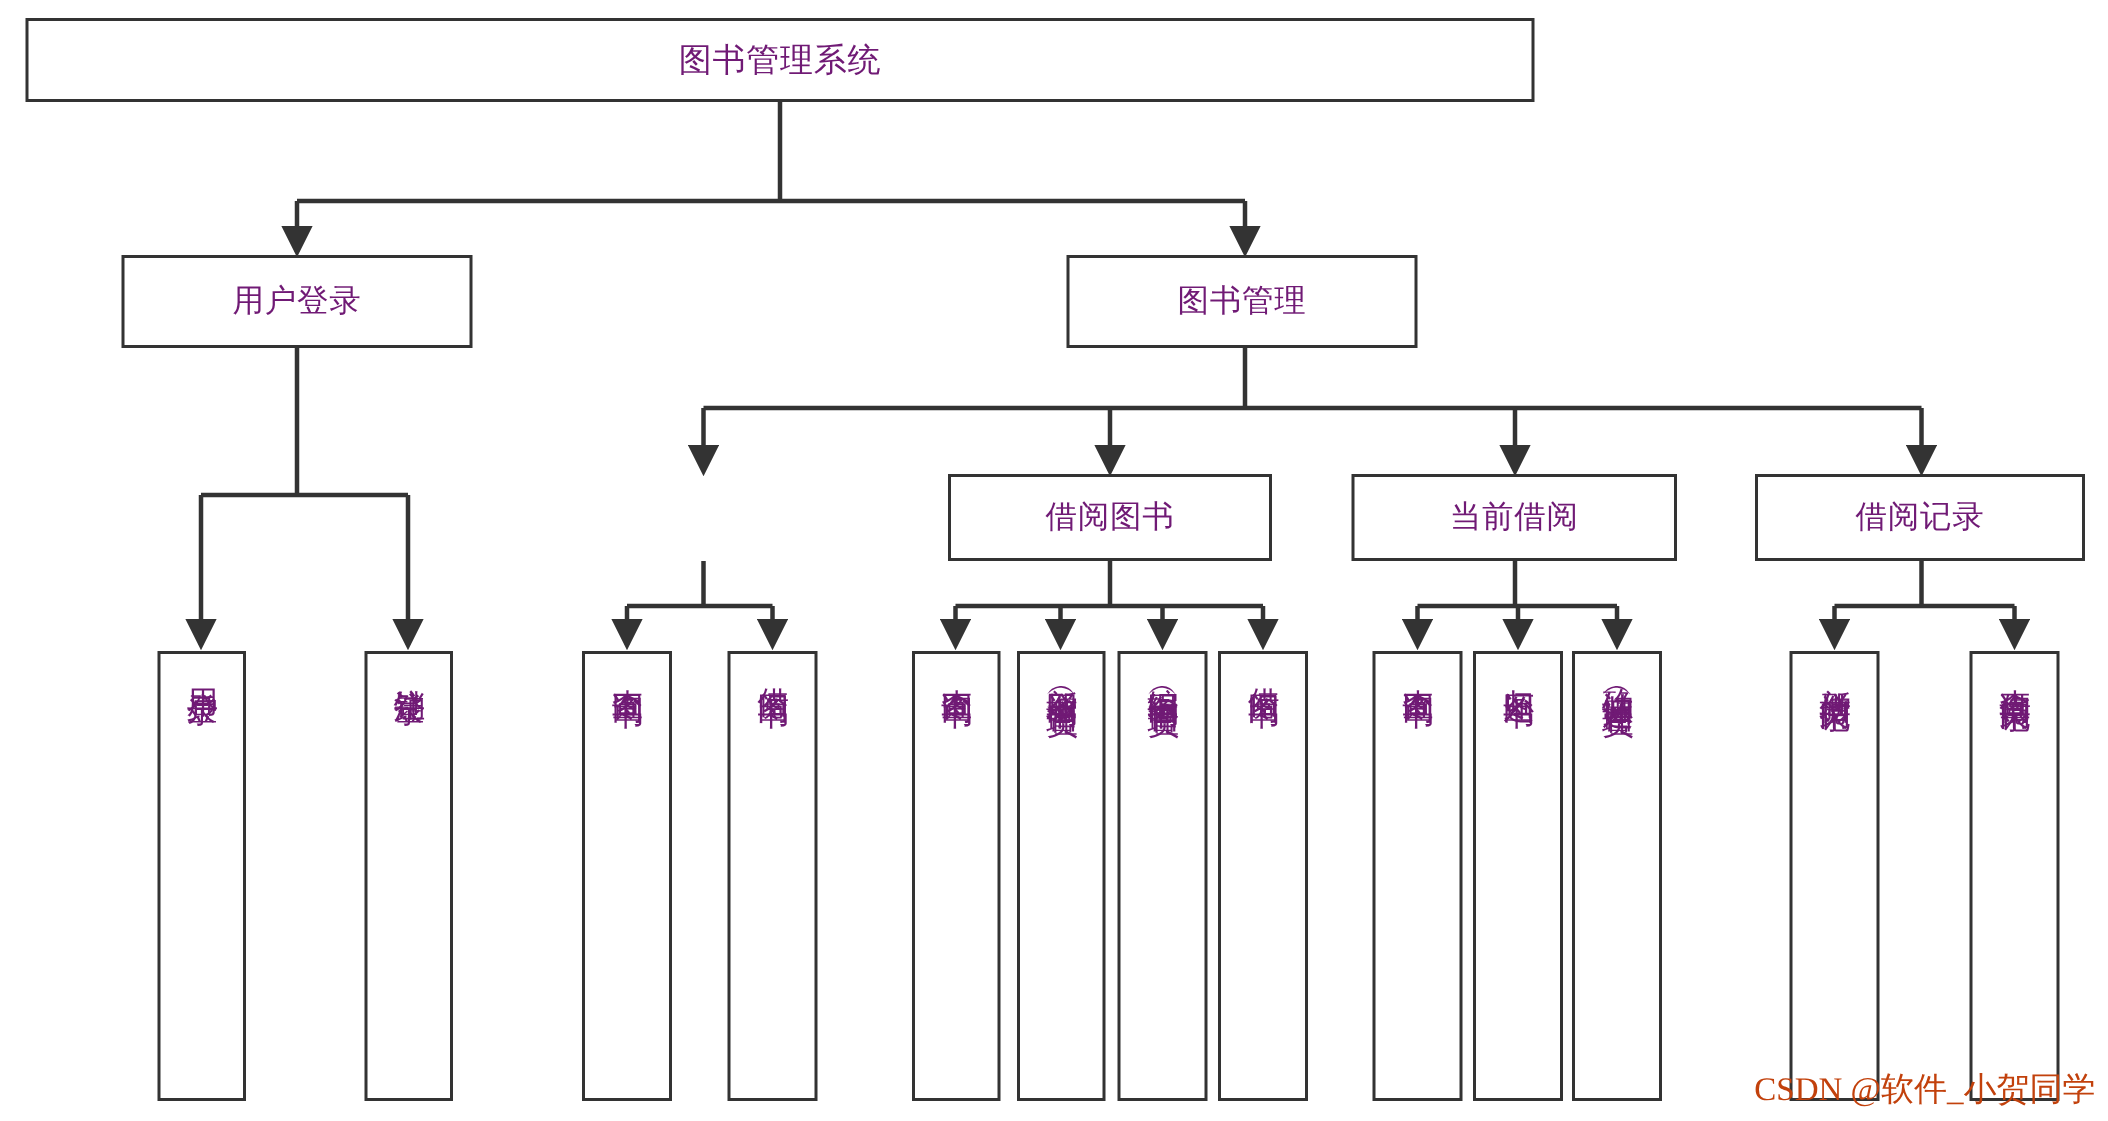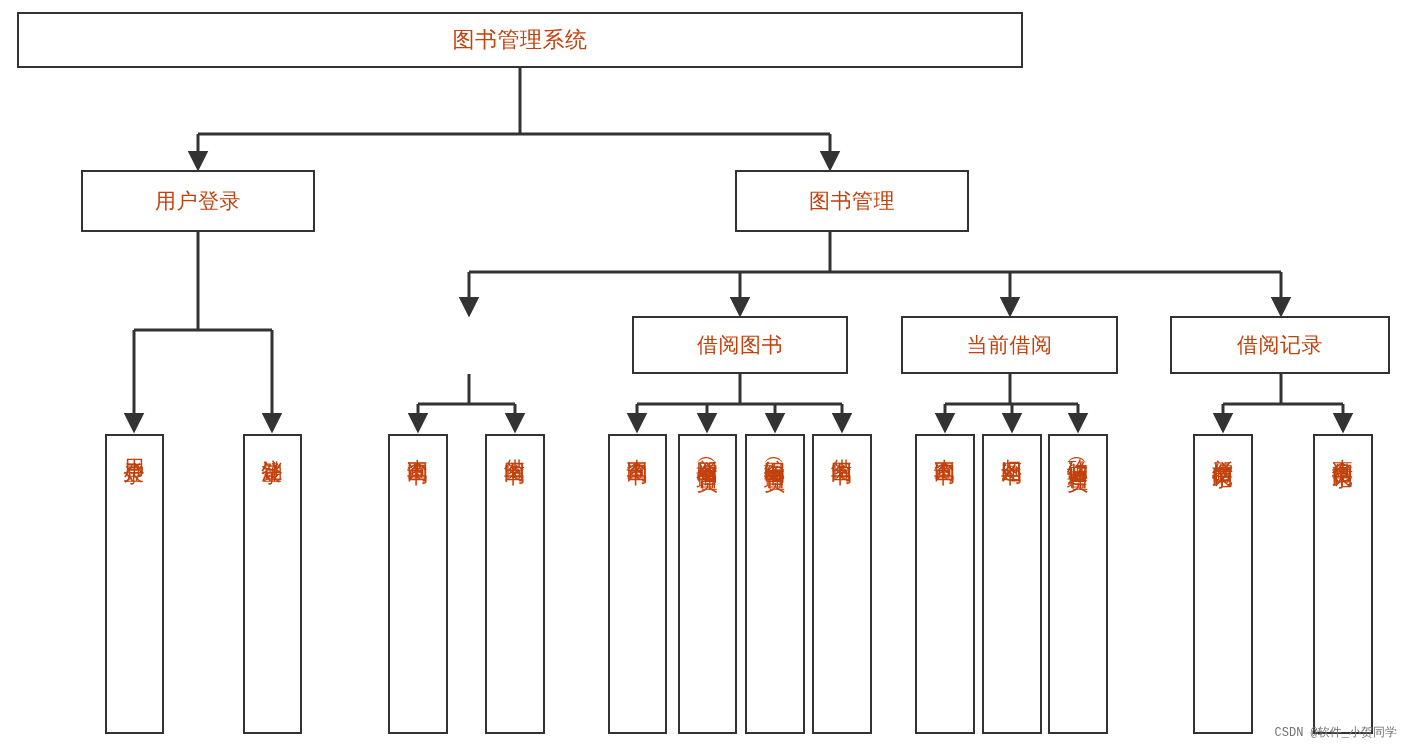--- a/index.html
+++ b/index.html
@@ -26,21 +26,21 @@
     pointer-events: none;
   }
   .node {
     position: absolute;
     box-sizing: border-box;
     background: #ffffff;
     border: 2px solid #333333;
     display: flex;
     align-items: center;
     justify-content: center;
-    color: #c2410c;
+    color: #701a75;
     z-index: 2;
   }
   .node .lbl {
     display: block;
     text-align: center;
     line-height: 1.18;
   }
   .node.horiz .lbl {
     font-size: 21px;
     letter-spacing: 0.5px;
@@ -57,25 +57,25 @@
     text-orientation: upright;
     font-size: 21px;
     line-height: 1.1;
     letter-spacing: 2px;
     white-space: nowrap;
   }
   .watermark {
     position: absolute;
     right: 8px;
     bottom: 6px;
-    font-size: 12px;
-    color: #737373;
+    font-size: 22px;
+    color: #c2410c;
     z-index: 5;
     white-space: nowrap;
-    font-family: Liberation Mono, monospace;
+    font-family: Liberation Serif, serif;
   }
 </style>
 </head>
 <body>
 
 <div id="canvas">
 
   <svg id="edges" viewBox="0 0 1405 747" xmlns="http://www.w3.org/2000/svg">
     <defs>
       <marker id="arrow" viewBox="0 0 12 12" refX="10" refY="6" markerWidth="7" markerHeight="7" orient="auto-start-reverse">
@@ -127,21 +127,21 @@
   </svg>
 
   <div class="node root horiz" style="left:17px; top:12px; width:1006px; height:56px;">
     <span class="lbl">图书管理系统</span>
   </div>
 
   <div class="node horiz" style="left:81px; top:170px; width:234px; height:62px;">
     <span class="lbl">用户登录</span>
   </div>
 
-  <div class="node horiz" style="left:711px; top:170px; width:234px; height:62px;margin-left:24px;">
+  <div class="node horiz" style="left:711px; top:170px; width:234px; height:62px;">
     <span class="lbl">图书管理</span>
   </div>
 
 
   <div class="node horiz" style="left:632px; top:316px; width:216px; height:58px;">
     <span class="lbl">借阅图书</span>
   </div>
 
   <div class="node horiz" style="left:901px; top:316px; width:217px; height:58px;">
     <span class="lbl">当前借阅</span>

